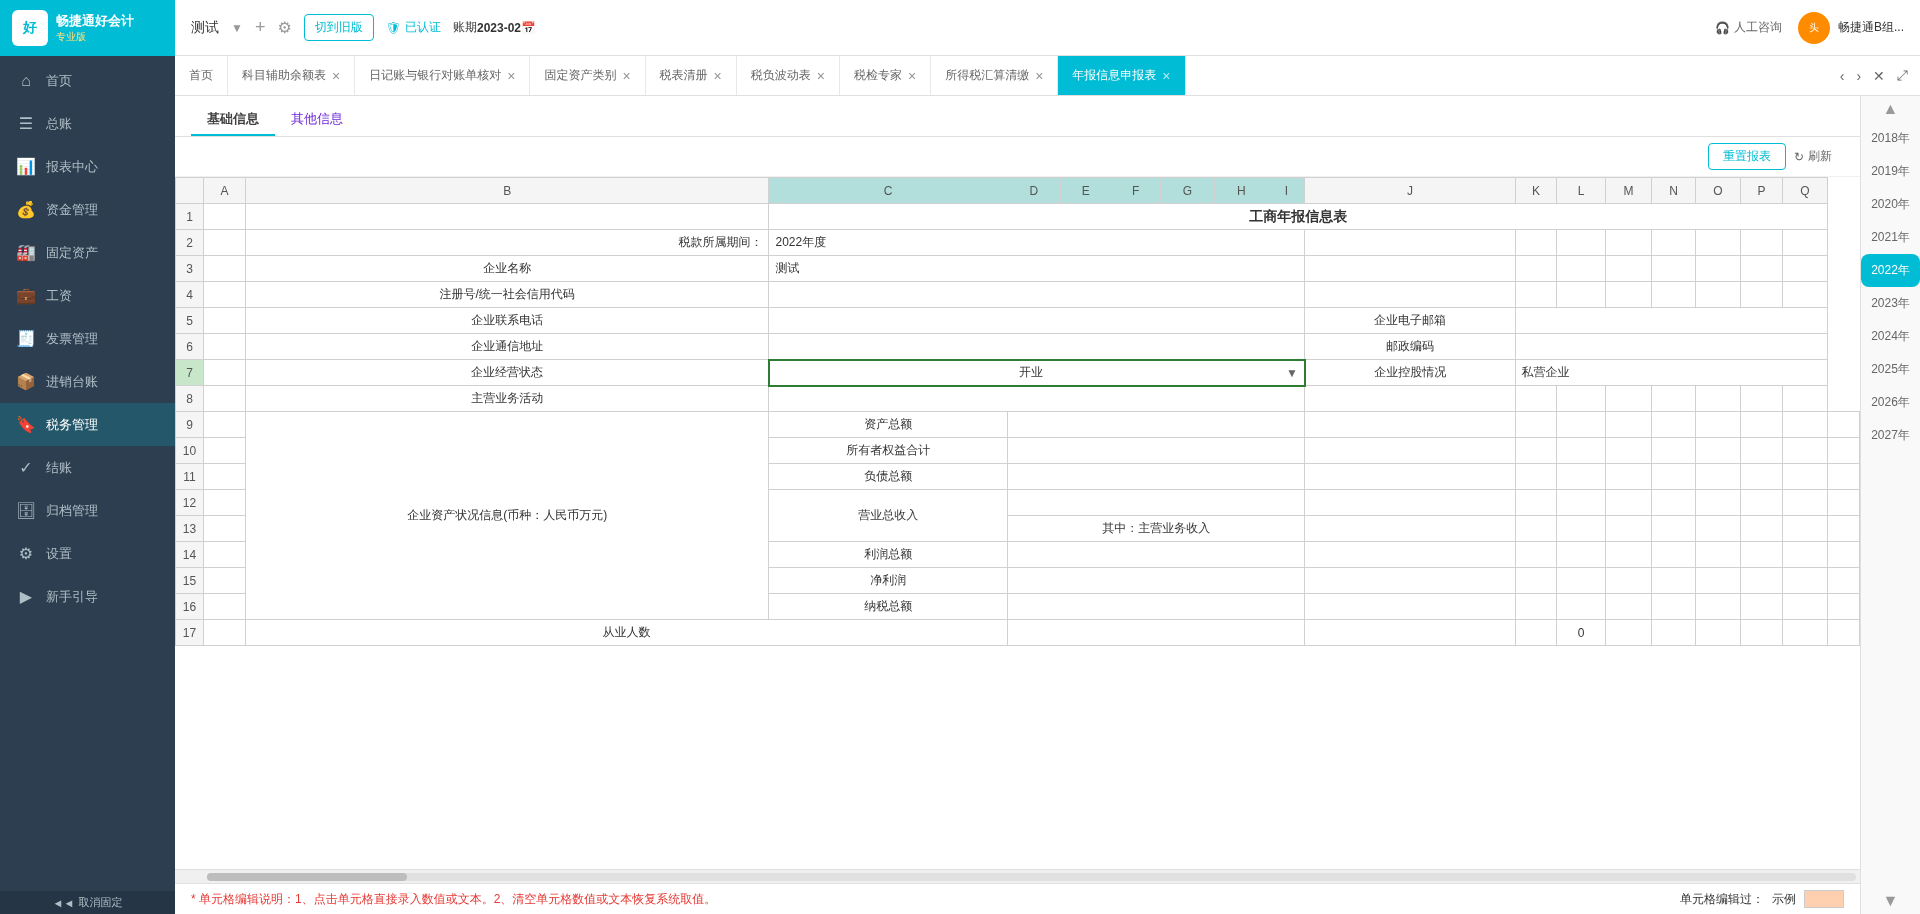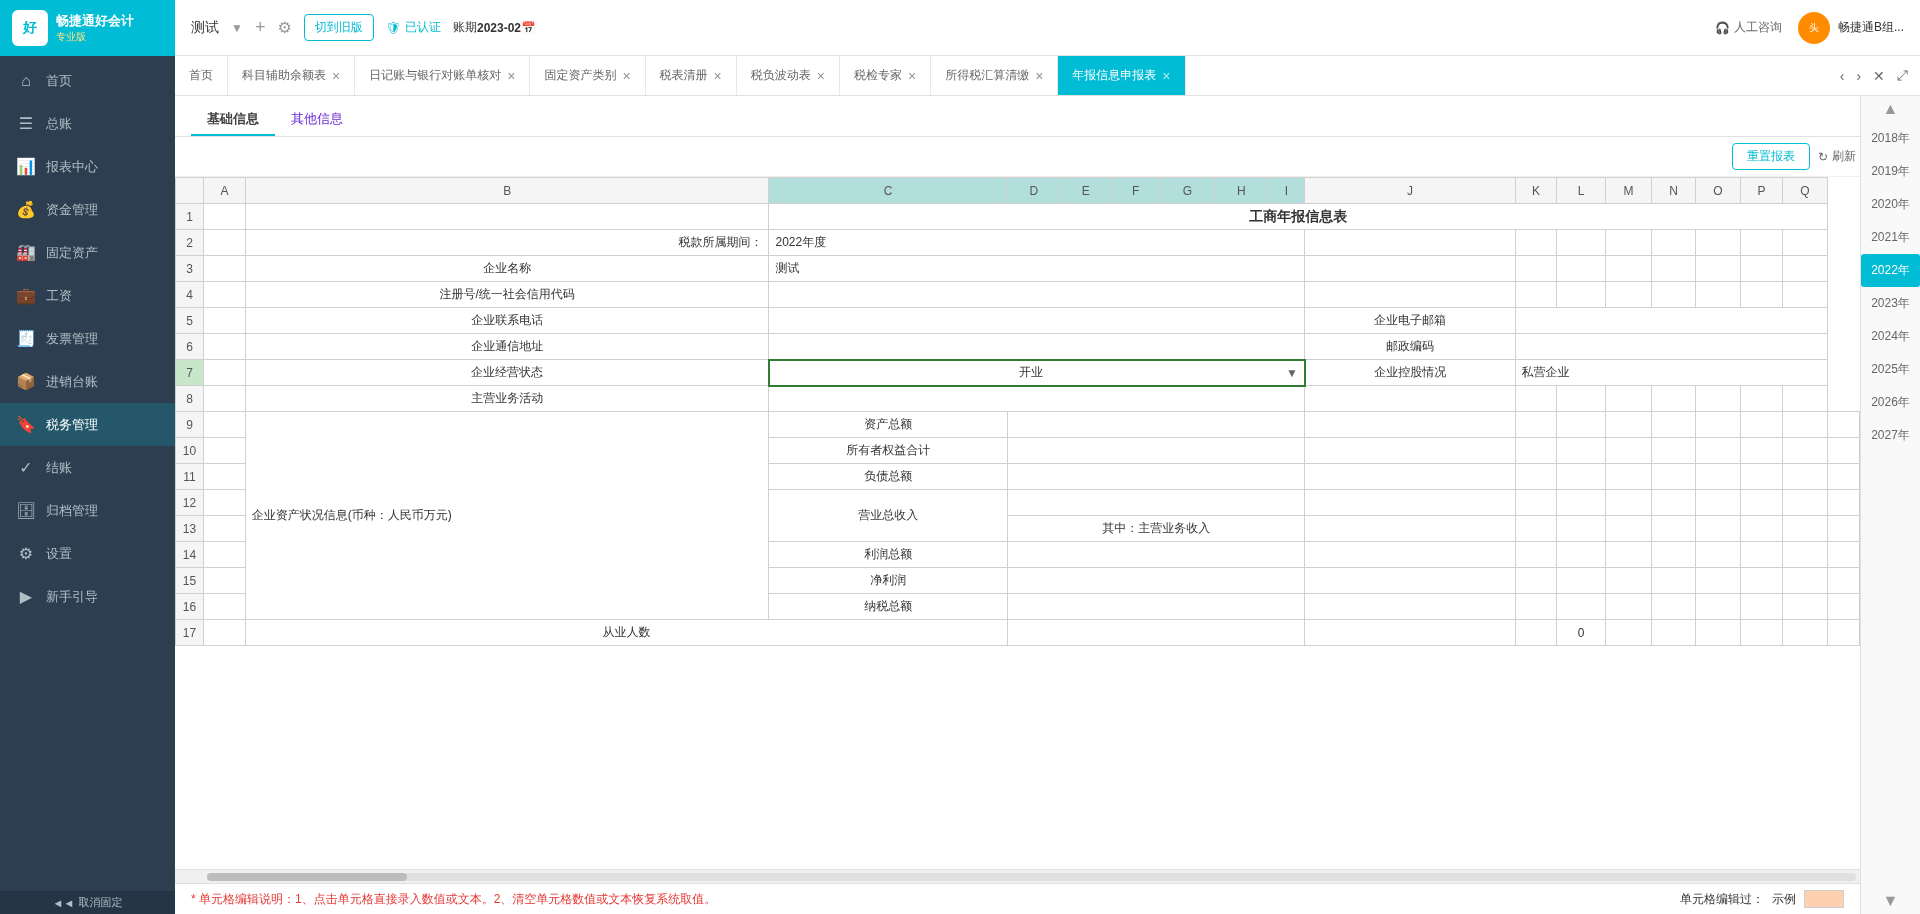--- a/index.html
+++ b/index.html
@@ -43,39 +43,39 @@
 
     
     .spreadsheet-wrap { flex: 1; display: flex; flex-direction: column; overflow: hidden; background: #fff; margin: 0; padding: 0; }
 
     
     .inner-tabs { display: flex; padding: 8px 16px 0; background: #fff; border-bottom: 1px solid #e0e0e0; gap: 0; flex-shrink: 0; }
     .inner-tab { padding: 6px 16px; font-size: 13px; cursor: pointer; color: #6d28d9; border-bottom: 2px solid transparent; }
     .inner-tab.active { color: #404040; border-bottom: 2px solid #00bcd4; font-weight: bold; }
 
     
-    .sheet-toolbar { display: flex; align-items: center; justify-content: flex-end; padding: 6px 4px; background: #fff; gap: 8px; flex-shrink: 0; border-bottom: 1px solid #f0f0f0; }
+    .sheet-toolbar { display: flex; align-items: center; justify-content: flex-end; padding: 6px 28px; background: #fff; gap: 8px; flex-shrink: 0; border-bottom: 1px solid #f0f0f0; }
     .btn-reset { border: 1px solid #00bcd4; color: #00bcd4; background: #fff; padding: 4px 14px; border-radius: 4px; cursor: pointer; font-size: 12px; }
     .btn-refresh { border: none; background: none; color: #666; cursor: pointer; font-size: 12px; display: flex; align-items: center; gap: 4px; }
 
     
     .sheet-container { flex: 1; overflow: auto; position: relative; }
     table.sheet { border-collapse: collapse; font-size: 12px; width: 100%; }
     table.sheet th, table.sheet td { border: 1px solid #d0d0d0; padding: 0; height: 26px; white-space: nowrap; }
     table.sheet th { background: #f5f5f5; text-align: center; font-weight: normal; color: #555; padding: 0 4px; position: sticky; top: 0; z-index: 2; }
     table.sheet .row-header { background: #f5f5f5; text-align: center; font-weight: normal; color: #555; width: 28px; min-width: 28px; position: sticky; left: 0; z-index: 1; }
     table.sheet td { padding: 2px 6px; color: #333; }
     .row-7 td { background: #fff; }
     .cell-title { text-align: center; font-size: 14px; font-weight: bold; }
 
     
     .year-sidebar { width: 60px; background: #f9f9f9; display: flex; flex-direction: column; align-items: center; border-left: 1px solid #e0e0e0; flex-shrink: 0; overflow: hidden; }
     .year-nav-btn { background: none; border: none; cursor: pointer; color: #999; font-size: 16px; padding: 4px; }
     .year-item { width: 100%; text-align: center; padding: 8px 0; font-size: 12px; color: #666; cursor: pointer; }
-    .year-item.active { background: #00bcd4; color: #fff; border-radius: 3px; }
+    .year-item.active { background: #00bcd4; color: #fff; border-radius: 8px; }
 
     
     .sheet-status { background: #fff; padding: 6px 16px; font-size: 12px; color: #e53935; border-top: 1px solid #e0e0e0; display: flex; align-items: center; justify-content: space-between; flex-shrink: 0; }
     .status-right { color: #333; display: flex; align-items: center; gap: 8px; }
     .sample-cell { width: 40px; height: 18px; background: #ffd0b0; border: 1px solid #ccc; display: inline-block; }
 
     
     .sheet-hscroll { height: 14px; background: #f0f0f0; border-top: 1px solid #e0e0e0; display: flex; align-items: center; overflow: hidden; flex-shrink: 0; }
     .hscroll-track { flex: 1; height: 8px; background: #e0e0e0; border-radius: 4px; margin: 0 4px; position: relative; }
     .hscroll-thumb { width: 200px; height: 8px; background: #bdbdbd; border-radius: 4px; position: absolute; left: 0; }
@@ -370,21 +370,21 @@
               <td></td>
               <td></td>
               <td></td>
               <td></td>
               <td></td>
             </tr>
 
             <tr>
               <td class="row-header">9</td>
               <td></td>
-              <td rowspan="8" style="text-align:left;vertical-align:middle;">企业资产状况信息(币种：人民币万元)</td>
+              <td rowspan="8" style="text-align:center;vertical-align:middle;">企业资产状况信息(币种：人民币万元)</td>
               <td style="text-align:center;">资产总额</td>
               <td colspan="6"></td>
               <td></td>
               <td></td>
               <td></td>
               <td></td>
               <td></td>
               <td></td>
               <td></td>
               <td></td>

